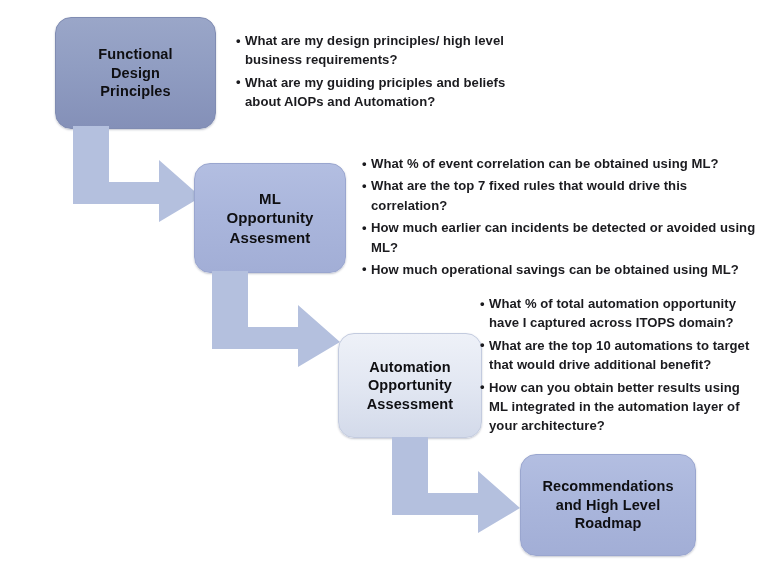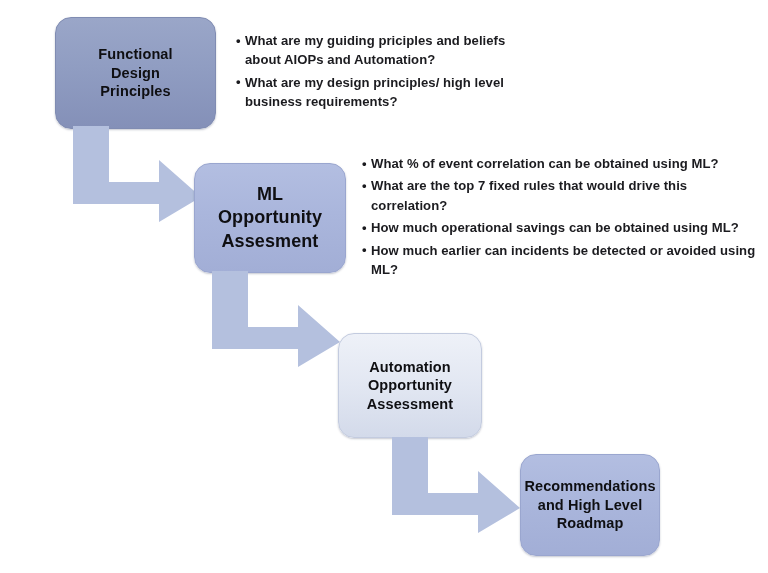--- a/index.html
+++ b/index.html
@@ -46,23 +46,23 @@
   .node--mid {
     background: linear-gradient(180deg, #b3bee1 0%, #aab6dc 45%, #a2aed6 100%);
     border: 1px solid #9aa6cf;
   }
   .node--light {
     background: linear-gradient(180deg, #eef1f8 0%, #e2e7f2 50%, #d3daea 100%);
     border: 1px solid #c3cbdf;
   }
 
   #node-1 { left: 55px;  top: 17px;  width: 161px; height: 112px; font-size: 14.5px; }
-  #node-2 { left: 194px; top: 163px; width: 152px; height: 110px; font-size: 18px; }
+  #node-2 { left: 194px; top: 163px; width: 152px; height: 110px; font-size: 15px; }
   #node-3 { left: 338px; top: 333px; width: 144px; height: 105px; font-size: 14.5px; }
-  #node-4 { left: 520px; top: 454px; width: 140px; height: 102px; font-size: 14.5px; }
+  #node-4 { left: 520px; top: 454px; width: 176px; height: 102px; font-size: 14.5px; }
 
   
   .arrow {
     position: absolute;
     overflow: visible;
   }
   .arrow svg { display: block; overflow: visible; }
   .arrow path {
     fill: #b4c0de;
     stroke: none;
@@ -114,59 +114,62 @@
   </div>
 
   <div id="arrow-1" class="arrow">
     <svg width="130" height="96" viewBox="0 0 130 96" aria-hidden="true">
       <path d="M0,0 L36,0 L36,56 L86,56 L86,34 L128,71 L86,96 L86,78 L0,78 Z"></path>
     </svg>
   </div>
 
   <div id="bullets-1" class="bullets">
     <ul>
+      <li>What are my design principles/ high level business requirements?</li>
       <li>What are my guiding priciples and beliefs about AIOPs and Automation?</li>
-      <li>What are my design principles/ high level business requirements?</li>
     </ul>
   </div>
 
   <div id="node-2" class="node node--mid">
     <span class="node-label">ML Opportunity
 Assesment</span>
   </div>
 
   <div id="arrow-2" class="arrow">
     <svg width="130" height="96" viewBox="0 0 130 96" aria-hidden="true">
       <path d="M0,0 L36,0 L36,56 L86,56 L86,34 L128,71 L86,96 L86,78 L0,78 Z"></path>
     </svg>
   </div>
 
   <div id="bullets-2" class="bullets">
     <ul>
       <li>What % of event correlation can be obtained using ML?</li>
       <li>What are the top 7 fixed rules that would drive this correlation?</li>
+      <li>How much earlier can incidents be detected or avoided using ML?</li>
       <li>How much operational savings can be obtained using ML?</li>
-      <li>How much earlier can incidents be detected or avoided using ML?</li>
     </ul>
   </div>
 
   <div id="node-3" class="node node--light">
     <span class="node-label">Automation
 Opportunity
 Assessment</span>
   </div>
 
   <div id="arrow-3" class="arrow">
     <svg width="130" height="96" viewBox="0 0 130 96" aria-hidden="true">
       <path d="M0,0 L36,0 L36,56 L86,56 L86,34 L128,71 L86,96 L86,78 L0,78 Z"></path>
     </svg>
   </div>
 
   <div id="bullets-3" class="bullets">
     <ul>
+      <li>What % of total automation opportunity have I captured across ITOPS domain?</li>
+      <li>What are the top 10 automations to target that would drive additional benefit?</li>
+      <li>How can you obtain better results using ML integrated in the automation layer of your architecture?</li>
     </ul>
   </div>
 
   <div id="node-4" class="node node--mid">
     <span class="node-label">Recommendations
 and High Level
 Roadmap</span>
   </div>
 
 </div>

